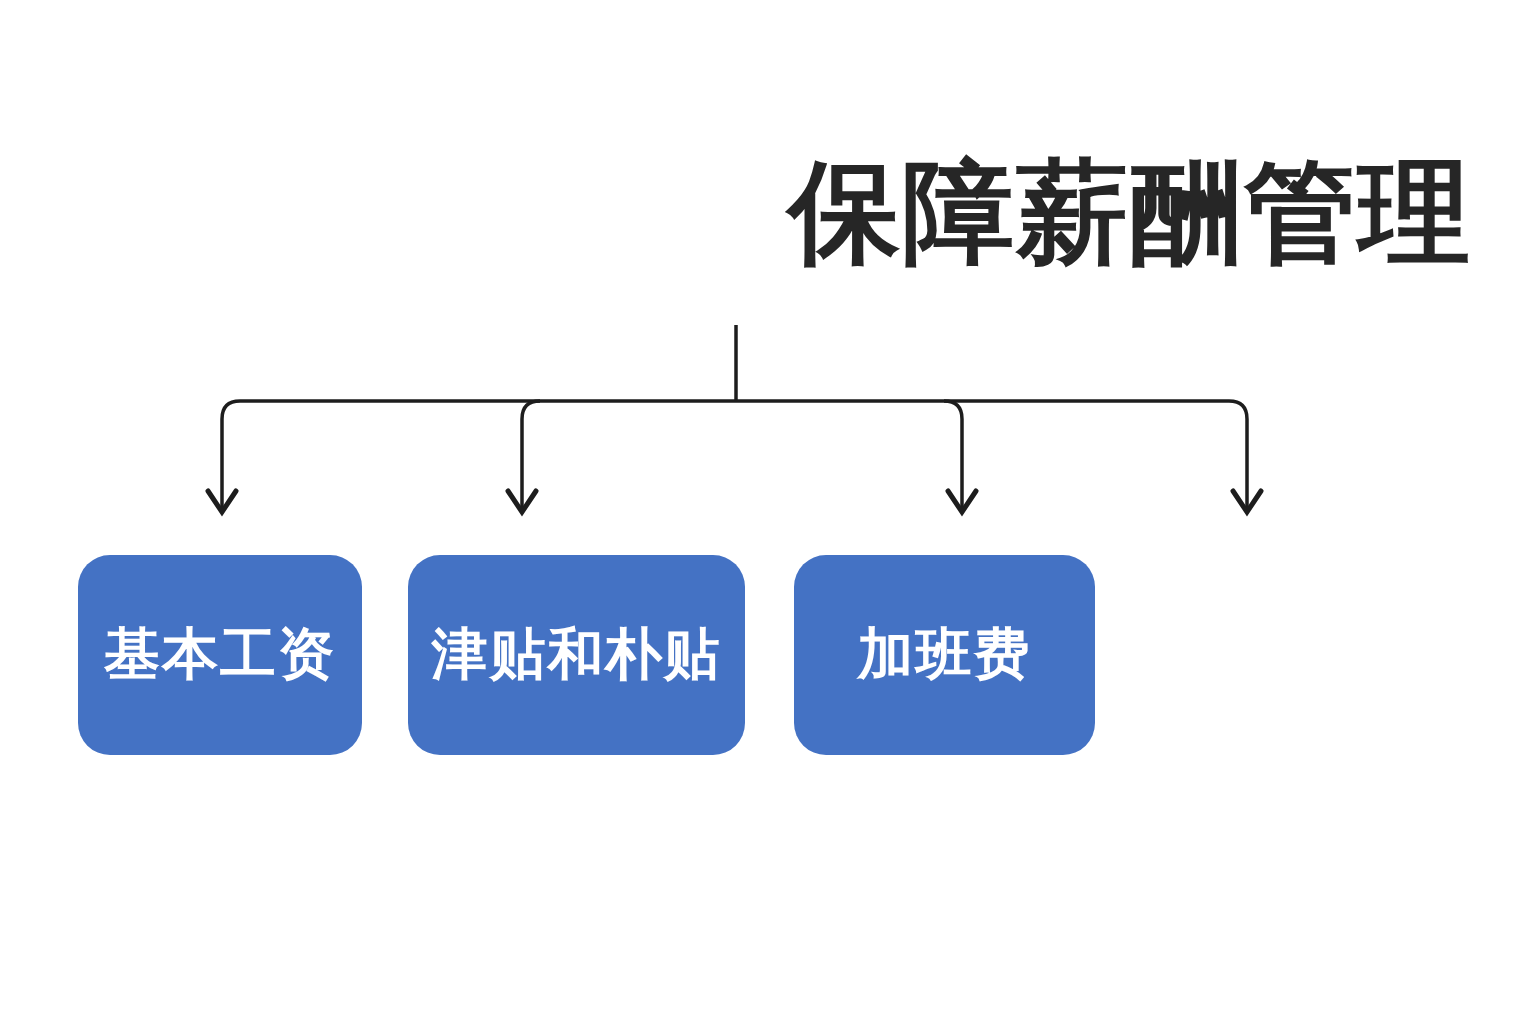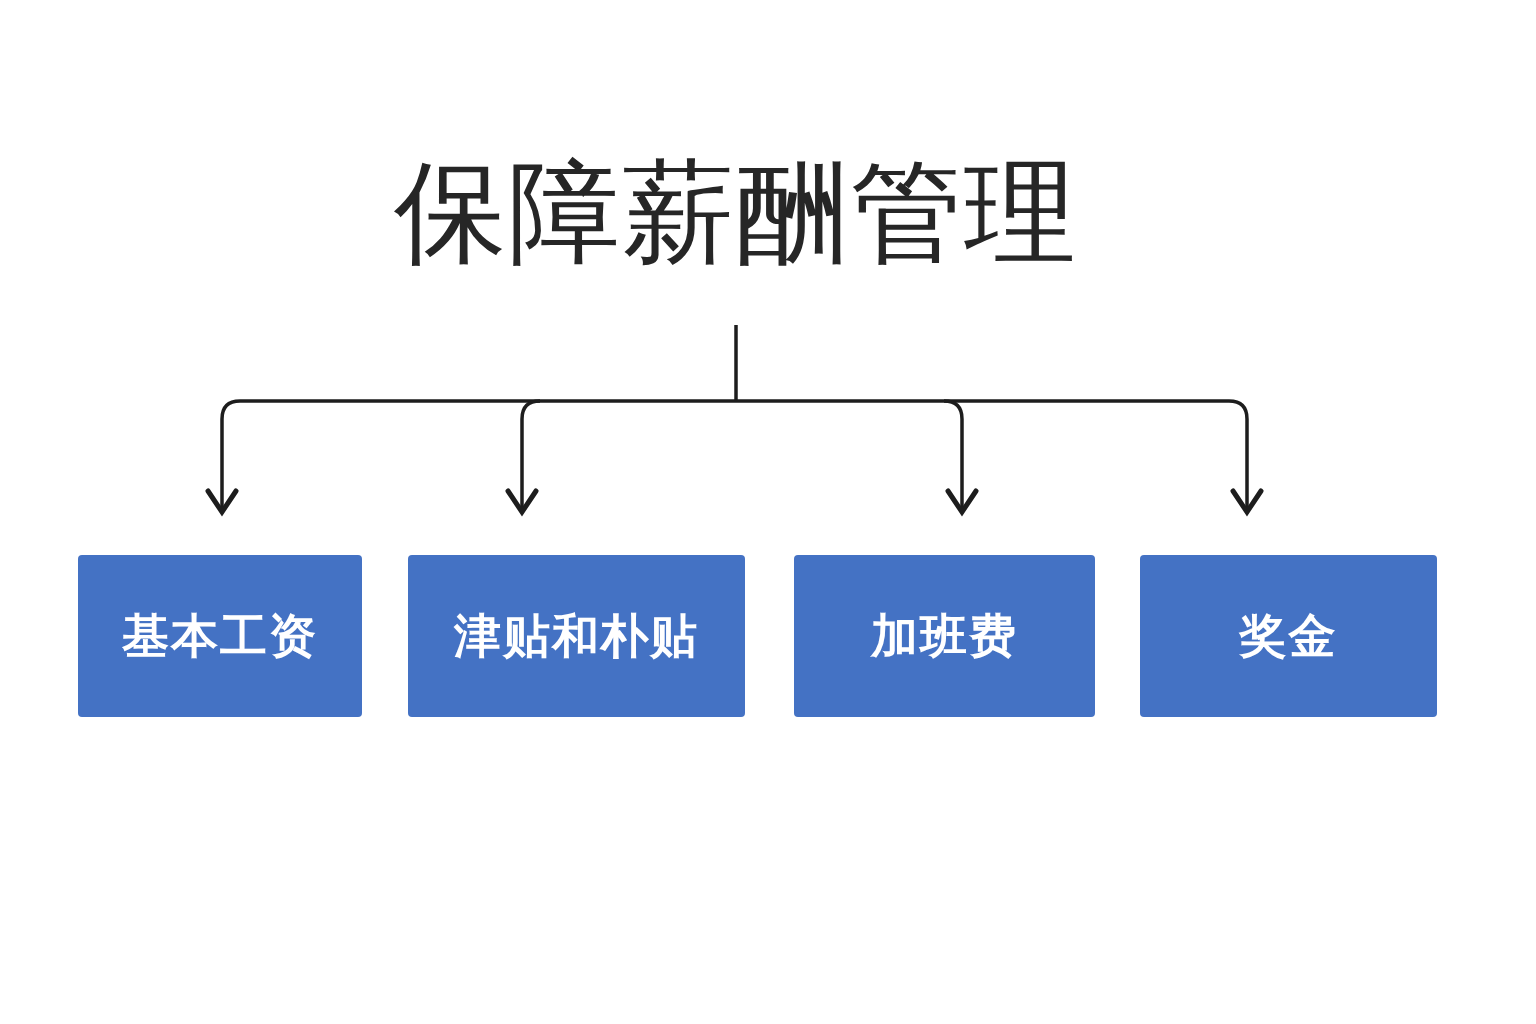--- a/index.html
+++ b/index.html
@@ -21,24 +21,24 @@
     position: relative;
     width: 1536px;
     height: 1024px;
     background: var(--background);
   }
   .diagram-title {
     position: absolute;
     top: 146px;
     left: 0;
     width: 1472px;            
-    text-align: center;
+    text-align: right;
     font-size: 112px;
     line-height: 1.2;
-    font-weight: 400;
+    font-weight: 700;
     letter-spacing: 2px;
     color: var(--title-text);
     white-space: nowrap;
   }
   svg.connector {
     position: absolute;
     top: 0;
     left: 0;
   }
   svg.connector path {
@@ -47,28 +47,28 @@
     stroke-width: 3.5;
   }
   svg.connector path.head {
     stroke-width: 5;
     stroke-linecap: round;
     stroke-linejoin: miter;
   }
   .node {
     position: absolute;
     top: 555px;
-    height: 162px;
+    height: 200px;
     background: var(--node-fill);
-    border-radius: 4px;
+    border-radius: 32px;
     display: flex;
     align-items: center;
     justify-content: center;
     color: var(--node-text);
-    font-size: 47px;
+    font-size: 56px;
     font-weight: 700;
     letter-spacing: 2px;
     white-space: nowrap;
   }
   .node-1 { left: 78px;   width: 284px; }
   .node-2 { left: 408px;  width: 337px; }
   .node-3 { left: 794px;  width: 301px; font-family: Liberation Serif, serif; }
   .node-4 { left: 1140px; width: 297px; }
 </style>
 </head>
@@ -94,15 +94,14 @@
     <path class="head" d="M948 491 L962 512 L976 491"></path>
     <path class="head" d="M1233 491 L1247 512 L1261 491"></path>
   </svg>
 
   <div class="node node-1">基本工资</div>
 
   <div class="node node-2">津贴和朴贴</div>
 
   <div class="node node-3">加班费</div>
 
-  <div class="node node-4">奖金</div>
 
 </div>
 
 </body></html>

